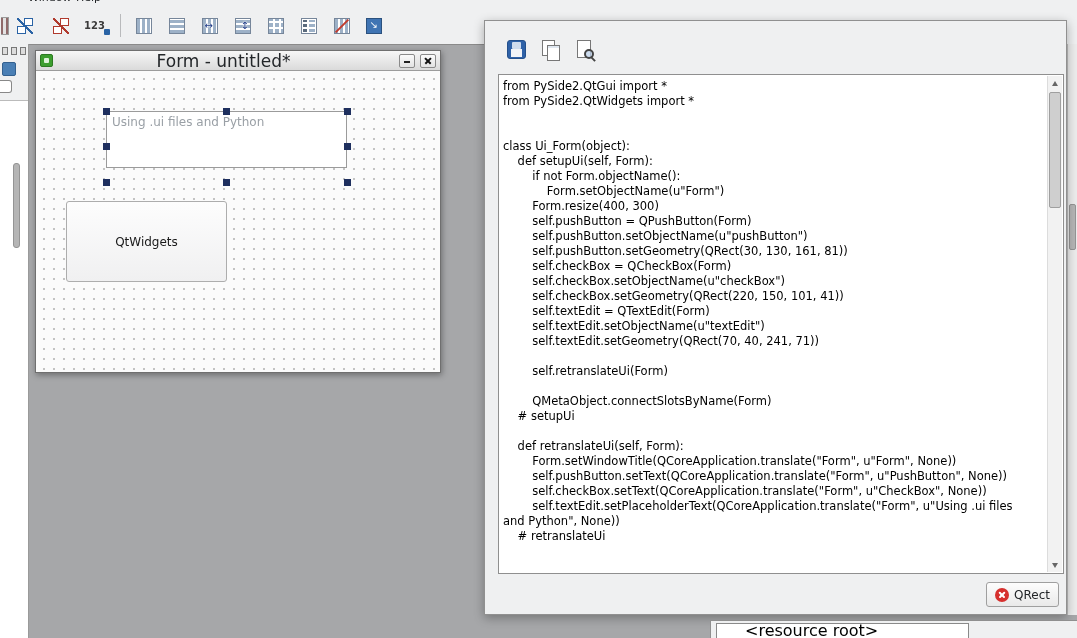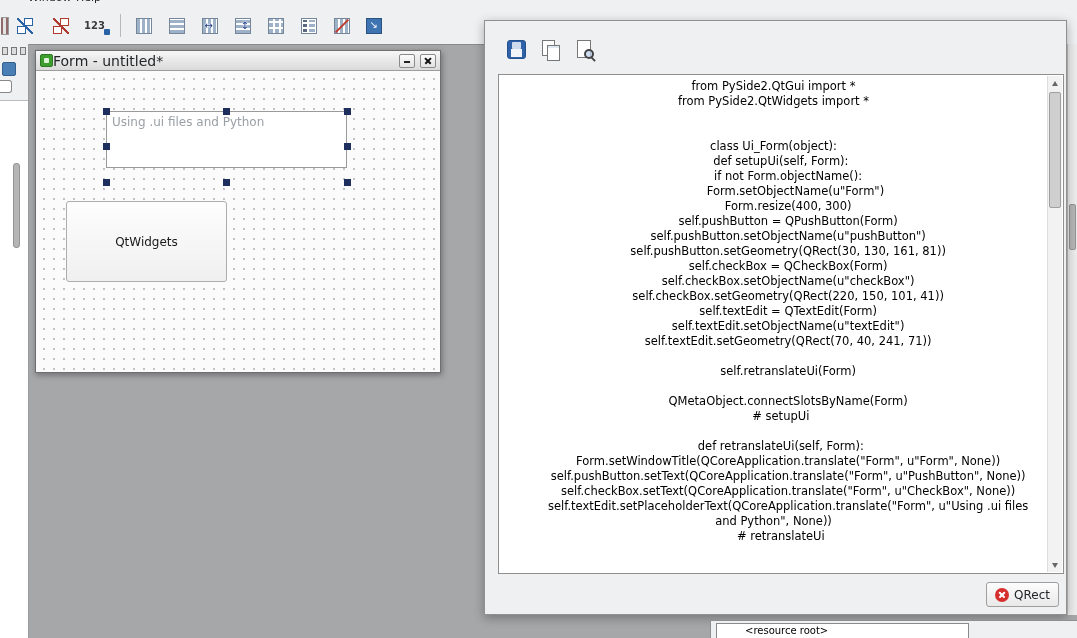--- a/index.html
+++ b/index.html
@@ -50,21 +50,21 @@
   .dock-tool { width:14px; height:14px; margin:4px 0 0 2px; background:#4a7fb5; border:1px solid #33608f; border-radius:2px; }
   .dock-filter { width:12px; height:13px; margin:4px 0 0 0; background:#fff; border:1px solid #888; border-left:none; border-radius:0 3px 3px 0; }
   .dock-list { position:absolute; left:0; top:56px; right:0; bottom:0; background:#fff; border-top:1px solid #bbb; }
   .dock-thumb { position:absolute; left:13px; top:62px; width:7px; height:85px; background:#b5b5b5; border:1px solid #949494; border-radius:3px; }
 
   
   .form-window { position:absolute; left:35px; top:50px; width:406px; border:1px solid #6f6f6f; background:#fbfbfb; z-index:3; box-shadow:1px 2px 6px rgba(0,0,0,.35); }
   .form-titlebar { height:20px; background:linear-gradient(#f7f7f7,#dadada); border-bottom:1px solid #9c9c9c; display:flex; align-items:center; padding:0 4px; }
   .form-icon { width:13px; height:13px; background:#3d9e2f; border:1px solid #2d7a22; border-radius:2px; position:relative; flex:0 0 auto; }
   .form-icon::after { content:""; position:absolute; left:3px; top:3px; right:3px; bottom:3px; background:#dff3da; border-radius:1px; }
-  .form-title { flex:1; text-align:left; font-size:14px; color:#232629; line-height:18px; }
+  .form-title { flex:1; text-align:center; font-size:17px; color:#232629; line-height:18px; }
   .win-btn { width:16px; height:14px; border:1px solid #8a8a8a; background:linear-gradient(#fbfbfb,#e3e3e3); border-radius:2px; position:relative; margin-left:5px; flex:0 0 auto; }
   .win-btn.min::after { content:""; position:absolute; left:4px; right:4px; top:6px; height:2px; background:#222; }
   .win-btn.close::before, .win-btn.close::after { content:""; position:absolute; left:3px; top:5.5px; width:8px; height:1.6px; background:#111; }
   .win-btn.close::before { transform:rotate(45deg); }
   .win-btn.close::after { transform:rotate(-45deg); }
   .form-body { position:relative; width:404px; height:301px; background-color:#fbfbfb;
                background-image:radial-gradient(circle,#c3c3c3 1px, rgba(0,0,0,0) 1.2px);
                background-size:10px 10px; background-position:3px 3px; overflow:hidden; }
   .w-textedit { position:absolute; left:70px; top:40px; width:241px; height:57px; background:#fff; border:1px solid #9b9b9b; }
   .placeholder { display:block; padding:3px 5px; font-size:12px; color:#9aa0a6; }
@@ -83,21 +83,21 @@
   .g-copy { width:20px; height:20px; position:relative; }
   .g-copy::before { content:""; position:absolute; left:1px; top:0; width:11px; height:14px; background:#fff; border:1px solid #777; }
   .g-copy::after { content:""; position:absolute; left:6px; top:5px; width:11px; height:14px; background:#fff; border:1px solid #777; box-shadow:inset 0 2px 0 #dfe7f0; }
   .g-find { width:20px; height:20px; position:relative; }
   .g-find::before { content:""; position:absolute; left:2px; top:0; width:12px; height:16px; background:#fff; border:1px solid #777; }
   .mag { position:absolute; right:1px; bottom:1px; width:10px; height:10px; border:2px solid #444; border-radius:50%; background:rgba(190,210,235,.75); }
   .mag::after { content:""; position:absolute; right:-4px; bottom:-3px; width:6px; height:2px; background:#444; transform:rotate(45deg); }
 
   .code-box { position:absolute; left:13px; top:53px; width:566px; height:500px; background:#fff; border:1px solid #8f8f8f; }
   .code-text { position:absolute; left:4px; top:4px; right:19px; bottom:3px; overflow:hidden;
-               white-space:pre; font-family:"DejaVu Sans", sans-serif; font-size:11.5px; line-height:15px; color:#000;text-align:center; }
+               white-space:pre; font-family:"DejaVu Sans", sans-serif; font-size:11.5px; line-height:15px; color:#000; }
   .vscroll { position:absolute; top:1px; right:1px; bottom:1px; width:15px; background:#f2f2f2; border-left:1px solid #dcdcdc; }
   .vscroll .arrow { position:absolute; left:0; width:14px; height:14px; }
   .vscroll .arrow.up { top:0; }
   .vscroll .arrow.down { bottom:0; }
   .arrow.up::after { content:""; position:absolute; left:3.5px; top:5px; border-left:3.5px solid rgba(0,0,0,0); border-right:3.5px solid rgba(0,0,0,0); border-bottom:5px solid #666; }
   .arrow.down::after { content:""; position:absolute; left:3.5px; top:5px; border-left:3.5px solid rgba(0,0,0,0); border-right:3.5px solid rgba(0,0,0,0); border-top:5px solid #666; }
   .vthumb { position:absolute; left:1px; top:16px; width:12px; height:116px; background:#cfcfcf; border:1px solid #9f9f9f; border-radius:2px; }
 
   .close-btn { position:absolute; right:7px; top:561px; width:73px; height:25px; background:linear-gradient(#fdfdfd,#e9e9e9); border:1px solid #9f9f9f; border-radius:3px; display:flex; align-items:center; justify-content:center; gap:5px; font-size:12px; color:#232629; cursor:default; }
   .g-closecircle { width:14px; height:14px; border-radius:50%; background:#d6302e; position:relative; flex:0 0 auto; }
@@ -105,21 +105,21 @@
   .g-closecircle::before { transform:rotate(45deg); }
   .g-closecircle::after { transform:rotate(-45deg); }
 
   
   .edge-scroll { position:absolute; left:1067px; top:44px; width:10px; height:571px; background:#ececec; border-left:1px solid #bdbdbd; z-index:2; }
   .edge-thumb { position:absolute; left:1px; right:1px; top:160px; height:46px; background:#b5b5b5; border:1px solid #949494; border-radius:2px; }
 
   
   .resource-panel { position:absolute; left:710px; top:620px; width:367px; height:18px; background:#eff0f1; border-top:1px solid #8f8f8f; border-left:1px solid #8f8f8f; z-index:5; }
   .resource-box { position:absolute; left:5px; top:2px; width:253px; height:16px; background:#fff; border:1px solid #8a8a8a; overflow:hidden; }
-  .resource-item { padding-left:28px; font-size:10px; line-height:14px; color:#000; }
+  .resource-item { padding-left:28px; font-size:16px; line-height:14px; color:#000; }
 </style>
 </head>
 <body>
 
 <div class="screen">
 
   <div class="menubar">
     <span class="menu-item m-window">Window</span>
     <span class="menu-item m-help">Help</span>
   </div>

